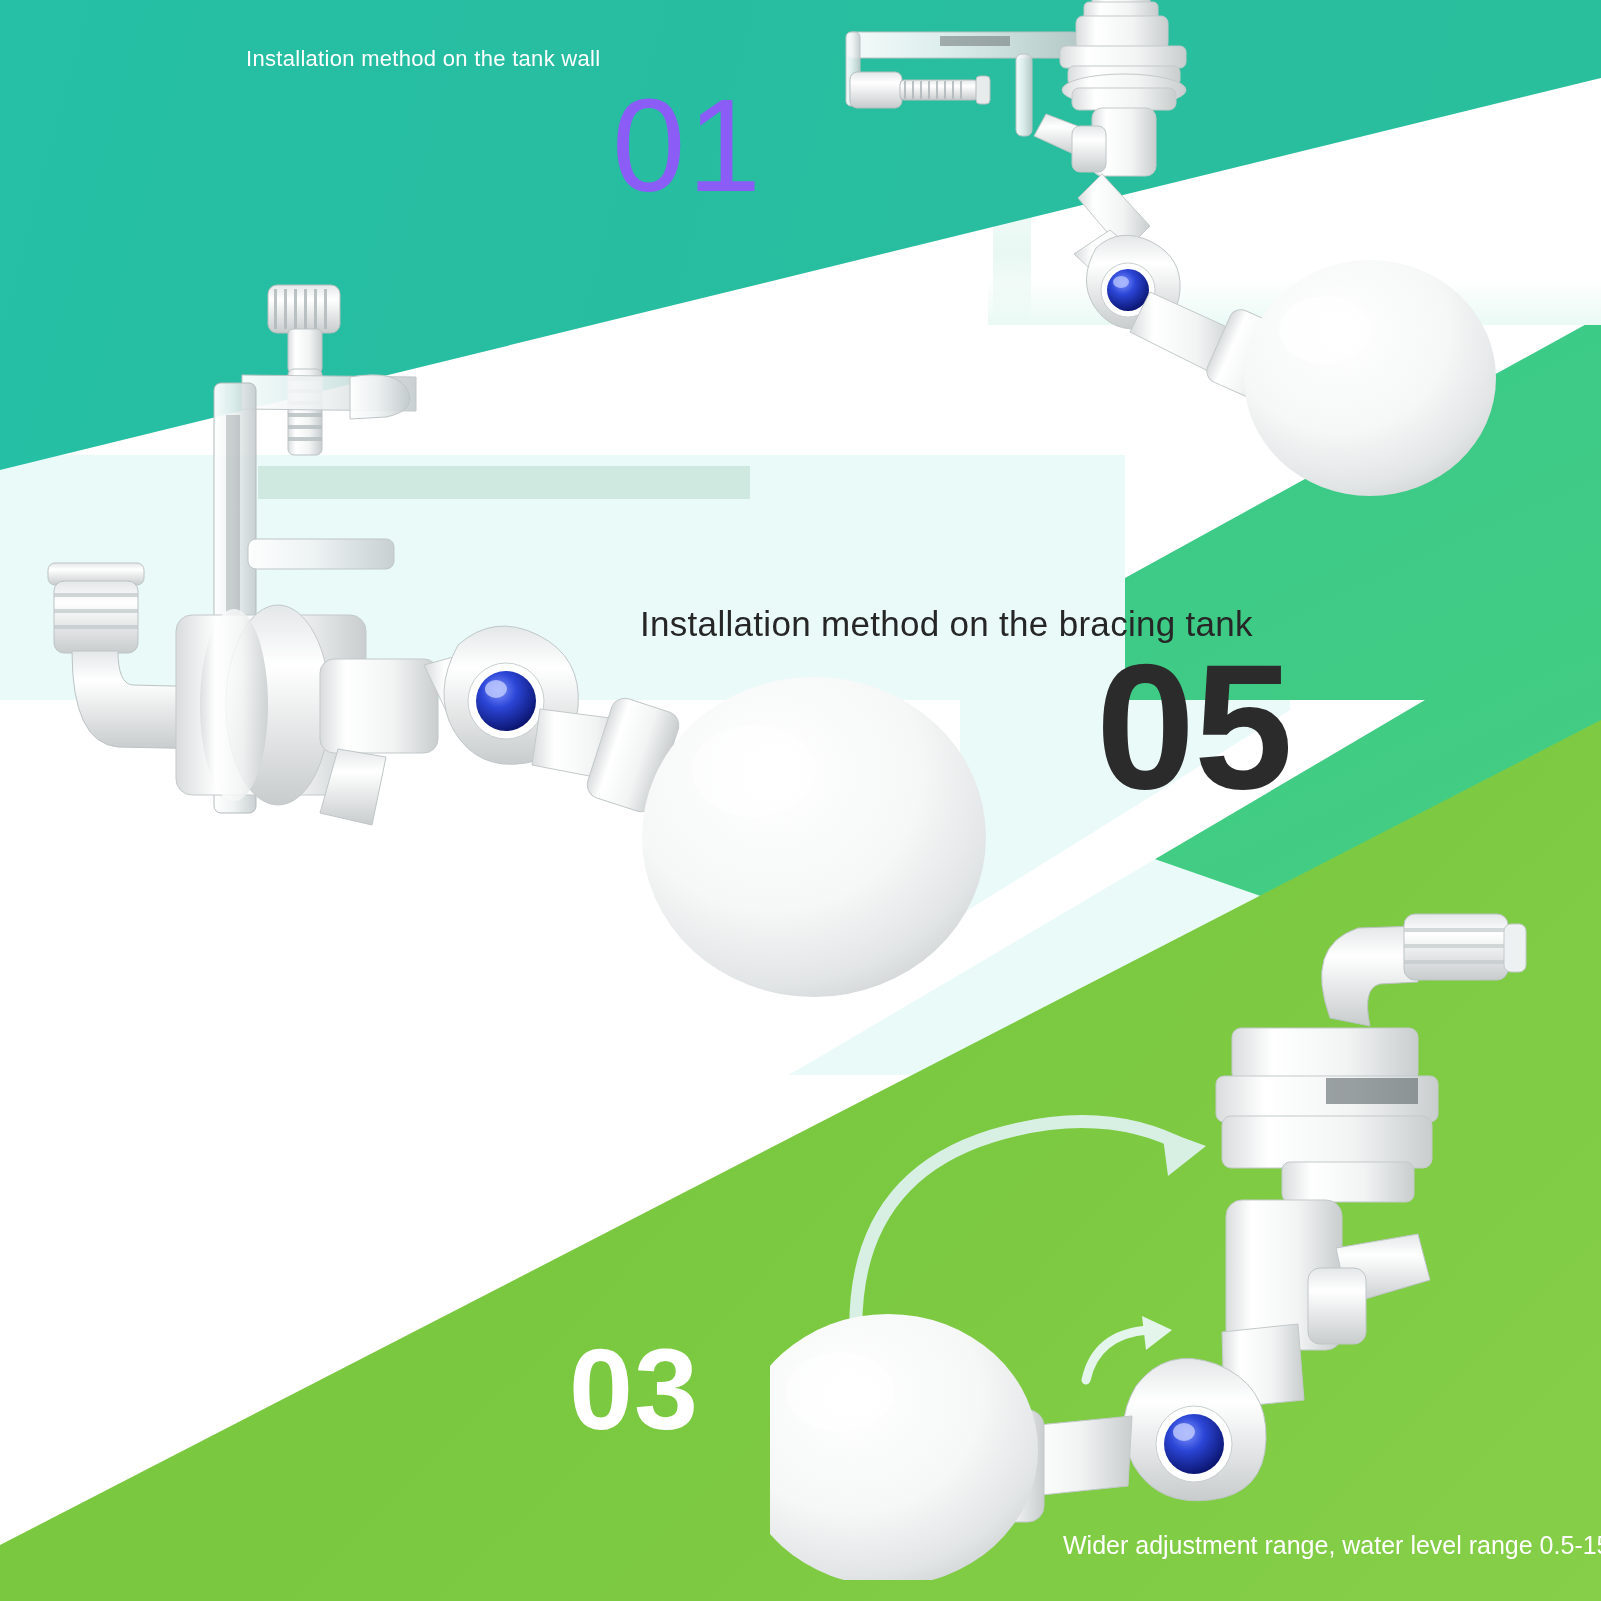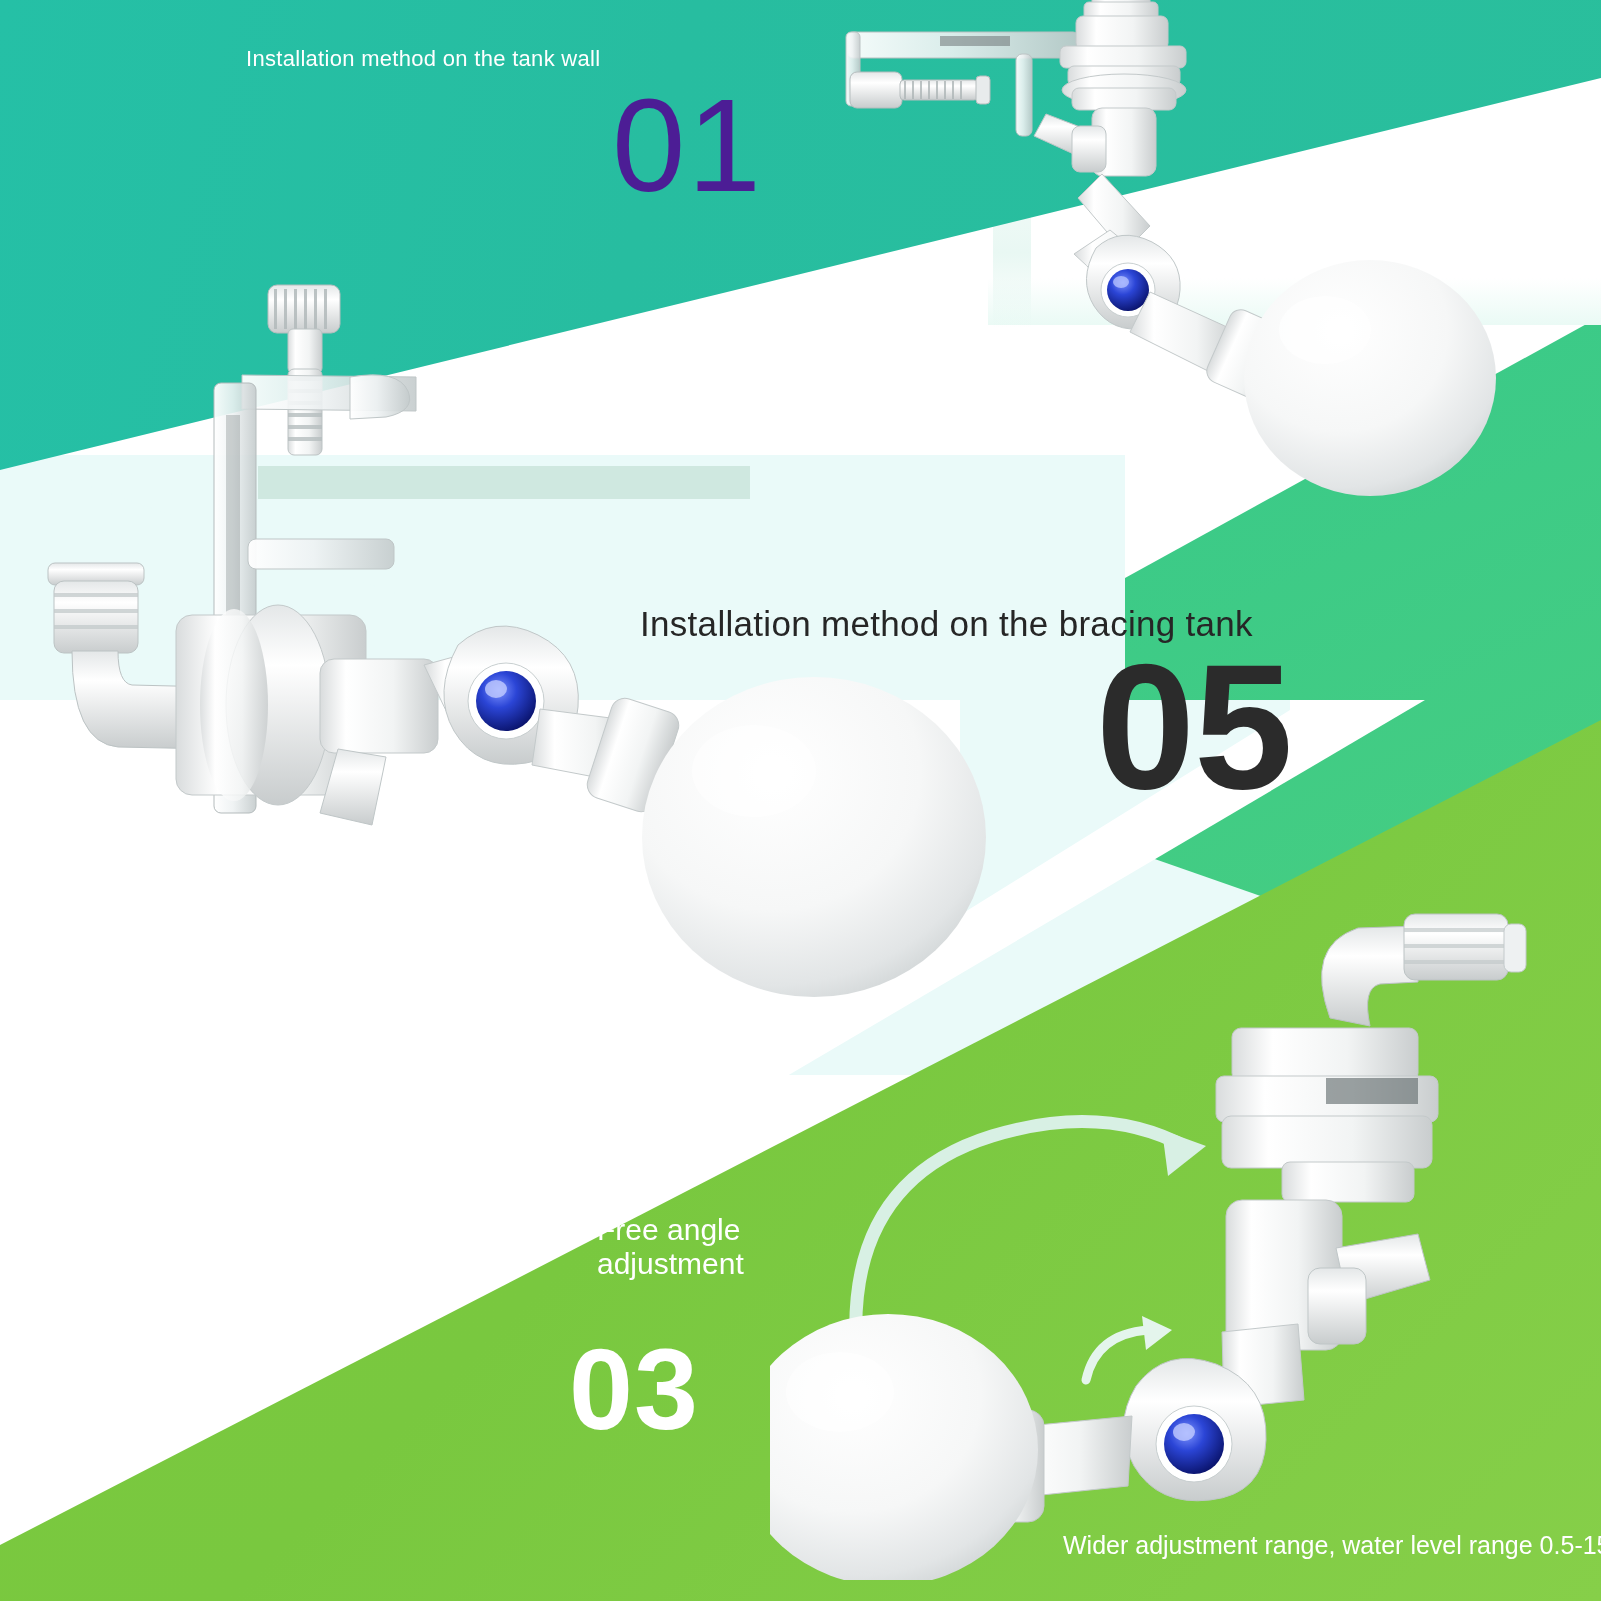--- a/index.html
+++ b/index.html
@@ -67,21 +67,21 @@
     clip-path:polygon(0 0,330px 0,330px 10px,0 215px);
   }
 
   
   .sec1-title{
     position:absolute;left:246px;top:46px;
     font-size:22px;color:#ffffff;letter-spacing:.3px;white-space:nowrap;
   }
   .sec1-num{
     position:absolute;left:612px;top:80px;
-    font-size:132px;color:#4c1d95;font-weight:300;letter-spacing:2px;line-height:1;
+    font-size:132px;color:#8b5cf6;font-weight:300;letter-spacing:2px;line-height:1;
   }
   .sec2-title{
     position:absolute;left:640px;top:604px;
     font-size:35px;color:#262626;letter-spacing:.3px;white-space:nowrap;
   }
   .sec2-num{
     position:absolute;left:1096px;top:638px;
     font-size:178px;color:#2b2b2b;font-weight:700;letter-spacing:-1px;line-height:1;
   }
   .sec3-label{
@@ -335,21 +335,17 @@
       <ellipse cx="70" cy="512" rx="54" ry="40" fill="#ffffff" opacity=".6"></ellipse>
     </g>
   </svg>
 
   <div class="sec1-title">Installation method on the tank wall</div>
   <div class="sec1-num">01</div>
 
   <div class="sec2-title">Installation method on the bracing tank</div>
   <div class="sec2-num">05</div>
 
-  <div class="sec3-label">
-    <div>Free angle</div>
-    <div>adjustment</div>
-  </div>
   <div class="sec3-num">03</div>
 
   <div class="sec3-caption">Wider adjustment range, water level range 0.5-15 cm</div>
 
 </div>
 
 </body></html>

